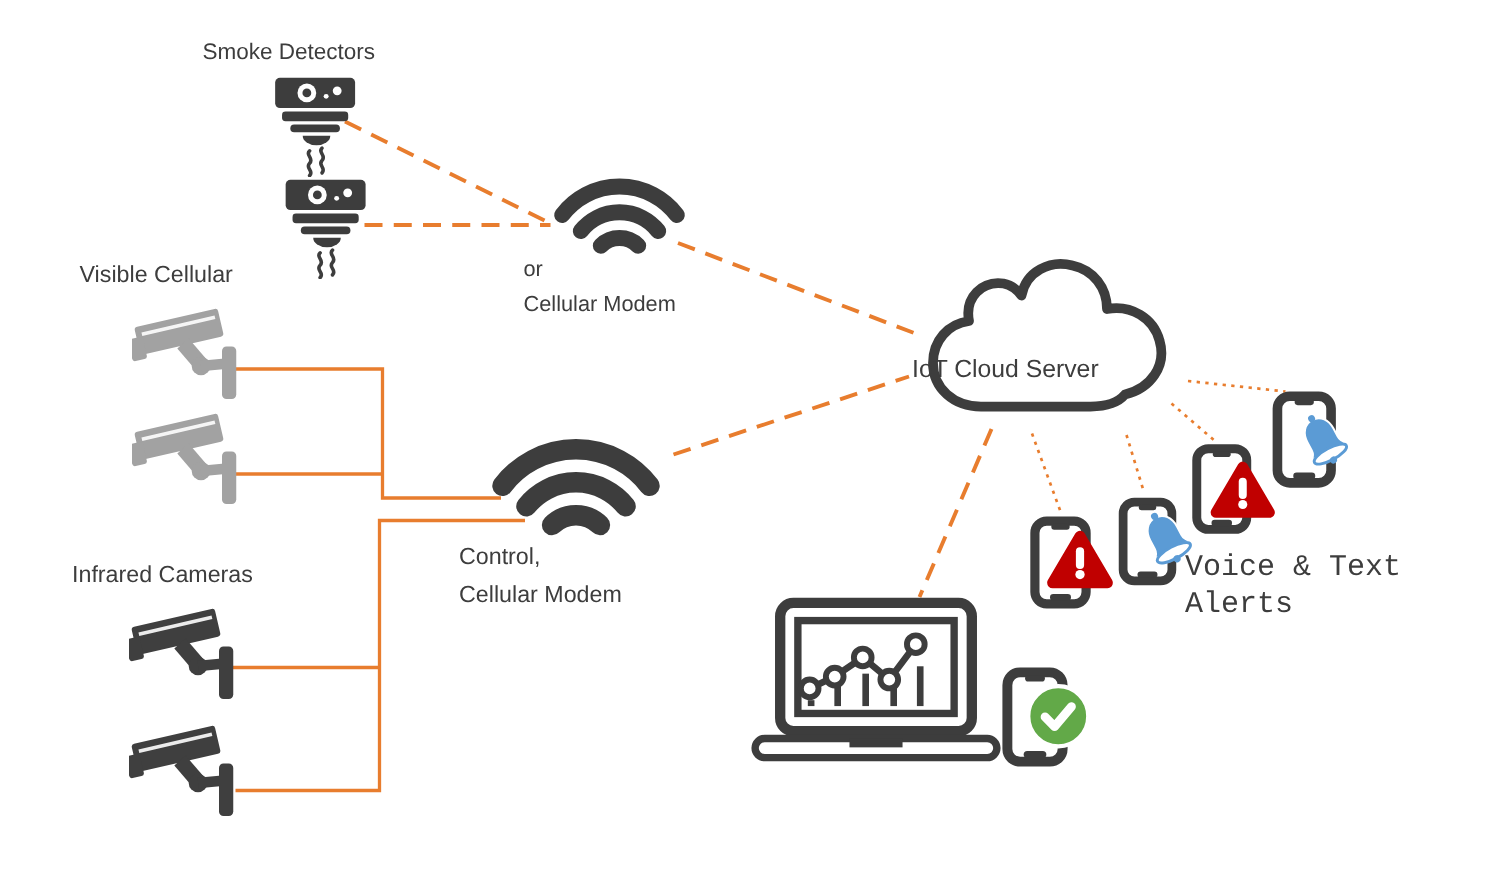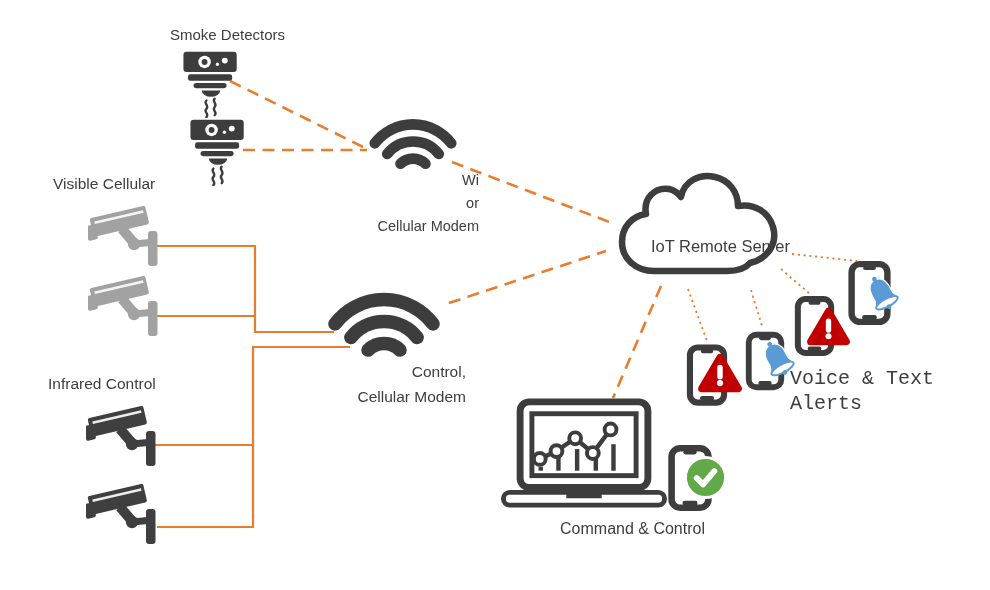--- a/index.html
+++ b/index.html
@@ -1,20 +1,20 @@
 <!DOCTYPE html>
 <html><head>
 <meta charset="utf-8">
 <style>
   html,body{margin:0;padding:0;background:#fff;}
   .canvas{position:relative;width:990px;height:590px;background:#fff;overflow:hidden;
           font-family:"Liberation Sans", sans-serif;color:#3d3d3d;}
   .abs{position:absolute;}
   .lbl{position:absolute;color:#3d3d3d;line-height:1.25;}
-  .center{text-align:right;}
+  .center{text-align:left;}
   svg{display:block;}
   .lines path{fill:none;stroke:#e87d2e;}
   .lines .solid{stroke-width:2.2;}
   .lines .dashed{stroke-width:2.6;stroke-dasharray:12 7.5;}
   .lines .dotted{stroke-width:1.8;stroke-dasharray:2.2 3.6;}
 </style>
 </head>
 <body>
 
 <div class="canvas">
@@ -89,21 +89,21 @@
       <rect x="3" y="14" width="57" height="19" rx="2" fill="currentColor"></rect>
       <rect x="-3" y="21" width="10" height="15" rx="2" fill="currentColor"></rect>
       <line x1="7" y1="19.5" x2="57" y2="19.5" stroke="#fff" stroke-width="2.4" opacity="0.9"></line>
     </g>
     <line x1="34" y1="31" x2="46" y2="45" stroke="currentColor" stroke-width="10"></line>
     <circle cx="46" cy="46" r="6.2" fill="currentColor"></circle>
     <line x1="46" y1="46" x2="62" y2="44.5" stroke="currentColor" stroke-width="7"></line>
     <rect x="60" y="33" width="9.5" height="35" rx="3" fill="currentColor"></rect>
   </svg>
 
-  <div class="lbl" style="left:48px;top:374px;font-size:15.5px;">Infrared Control</div>
+  <div class="lbl" style="left:48px;top:374px;font-size:15.5px;">Infrared Cameras</div>
 
   <svg class="abs" style="left:86px;top:398px;color:#3f3f3f;" width="72" height="70" viewBox="0 0 72 70">
     <g transform="rotate(-13 30 24)">
       <rect x="3" y="14" width="57" height="19" rx="2" fill="currentColor"></rect>
       <rect x="-3" y="21" width="10" height="15" rx="2" fill="currentColor"></rect>
       <line x1="7" y1="19.5" x2="57" y2="19.5" stroke="#fff" stroke-width="2.4" opacity="0.9"></line>
     </g>
     <line x1="34" y1="31" x2="46" y2="45" stroke="currentColor" stroke-width="10"></line>
     <circle cx="46" cy="46" r="6.2" fill="currentColor"></circle>
     <line x1="46" y1="46" x2="62" y2="44.5" stroke="currentColor" stroke-width="7"></line>
@@ -123,21 +123,20 @@
   </svg>
 
   <svg class="abs" style="left:366px;top:106px;color:#3d3d3d;" width="94" height="64" viewBox="0 0 100 72">
     <g fill="none" stroke="currentColor" stroke-width="12" stroke-linecap="round">
       <path d="M7,42 A54,54 0 0 1 93,42"></path>
       <path d="M21,54 A37,37 0 0 1 79,54"></path>
       <path d="M36,65 A20,20 0 0 1 64,65"></path>
     </g>
   </svg>
   <div class="lbl center" style="left:349px;top:169px;width:130px;font-size:14.5px;line-height:23px;">
-    <div>Wi</div>
     <div>or</div>
     <div>Cellular Modem</div>
   </div>
 
   <svg class="abs" style="left:314px;top:276px;color:#3d3d3d;" width="140" height="82" viewBox="0 0 100 72">
     <g fill="none" stroke="currentColor" stroke-width="12" stroke-linecap="round">
       <path d="M7,42 A54,54 0 0 1 93,42"></path>
       <path d="M21,54 A37,37 0 0 1 79,54"></path>
       <path d="M36,65 A20,20 0 0 1 64,65"></path>
     </g>
@@ -146,21 +145,21 @@
     <div>Control,</div>
     <div>Cellular Modem</div>
   </div>
 
   <div class="abs" style="left:608px;top:170px;width:182px;height:120px;">
     <svg width="182" height="120" viewBox="0 0 182 120">
       <path d="M46,101 C28,101 14,89 14,72 C14,57 24,46 38,44 C35,28 47,17 61,19
                C66,20 70,23 73,27 C76,11 92,3 107,7 C121,10 130,22 130,36
                C146,33 161,42 165,57 C170,74 159,89 142,93 C137,99 128,101 119,101 Z" fill="#fff" stroke="#3d3d3d" stroke-width="6.5" stroke-linejoin="round"></path>
     </svg>
-    <div class="lbl center" style="left:0;right:0;top:66px;font-size:16.5px;">IoT Remote Server</div>
+    <div class="lbl center" style="left:0;right:0;top:66px;font-size:16.5px;">IoT Cloud Server</div>
   </div>
 
   <svg class="abs" style="left:498px;top:398px;color:#3d3d3d;" width="172" height="114" viewBox="0 0 172 116">
     <rect x="21" y="4" width="130" height="87" rx="9" fill="#fff" stroke="currentColor" stroke-width="7"></rect>
     <rect x="33" y="16" width="106" height="63" fill="#fff" stroke="currentColor" stroke-width="5"></rect>
     <g stroke="currentColor" stroke-width="4.5">
       <line x1="42" y1="74" x2="42" y2="70"></line>
       <line x1="60" y1="74" x2="60" y2="60"></line>
       <line x1="79" y1="74" x2="79" y2="52"></line>
       <line x1="98" y1="74" x2="98" y2="58"></line>
@@ -182,21 +181,20 @@
     <rect x="4.5" y="4.5" width="39" height="63" rx="9" fill="#fff" stroke="currentColor" stroke-width="7"></rect>
     <rect x="17" y="6.5" width="14" height="4.5" rx="2.2" fill="currentColor"></rect>
     <rect x="16" y="60" width="16" height="5" rx="2.5" fill="currentColor"></rect>
   </svg>
   <svg class="abs" style="left:683px;top:455px;" width="45" height="45" viewBox="0 0 46 46">
     <circle cx="23" cy="23" r="20.5" fill="#62a948" stroke="#fff" stroke-width="3"></circle>
     <path d="M14,23.5 L20.5,30 L32,16.5" fill="none" stroke="#fff" stroke-width="6" stroke-linecap="round" stroke-linejoin="round"></path>
   </svg>
 
   <div class="lbl center" style="left:505px;top:516px;width:200px;font-size:16px;line-height:26px;">
-    <div>Command &amp; Control</div>
   </div>
 
   <svg class="abs" style="left:686px;top:342px;color:#3d3d3d;" width="42" height="66" viewBox="0 0 48 72">
     <rect x="4.5" y="4.5" width="39" height="63" rx="9" fill="#fff" stroke="currentColor" stroke-width="7"></rect>
     <rect x="17" y="6.5" width="14" height="4.5" rx="2.2" fill="currentColor"></rect>
     <rect x="16" y="60" width="16" height="5" rx="2.5" fill="currentColor"></rect>
   </svg>
   <svg class="abs" style="left:697px;top:352px;" width="46" height="42" viewBox="0 0 50 46">
     <path d="M25,6 L45,40 L5,40 Z" fill="#c00000" stroke="#c00000" stroke-width="8" stroke-linejoin="round"></path>
     <line x1="25" y1="17" x2="25" y2="27" stroke="#fff" stroke-width="6" stroke-linecap="round"></line>

